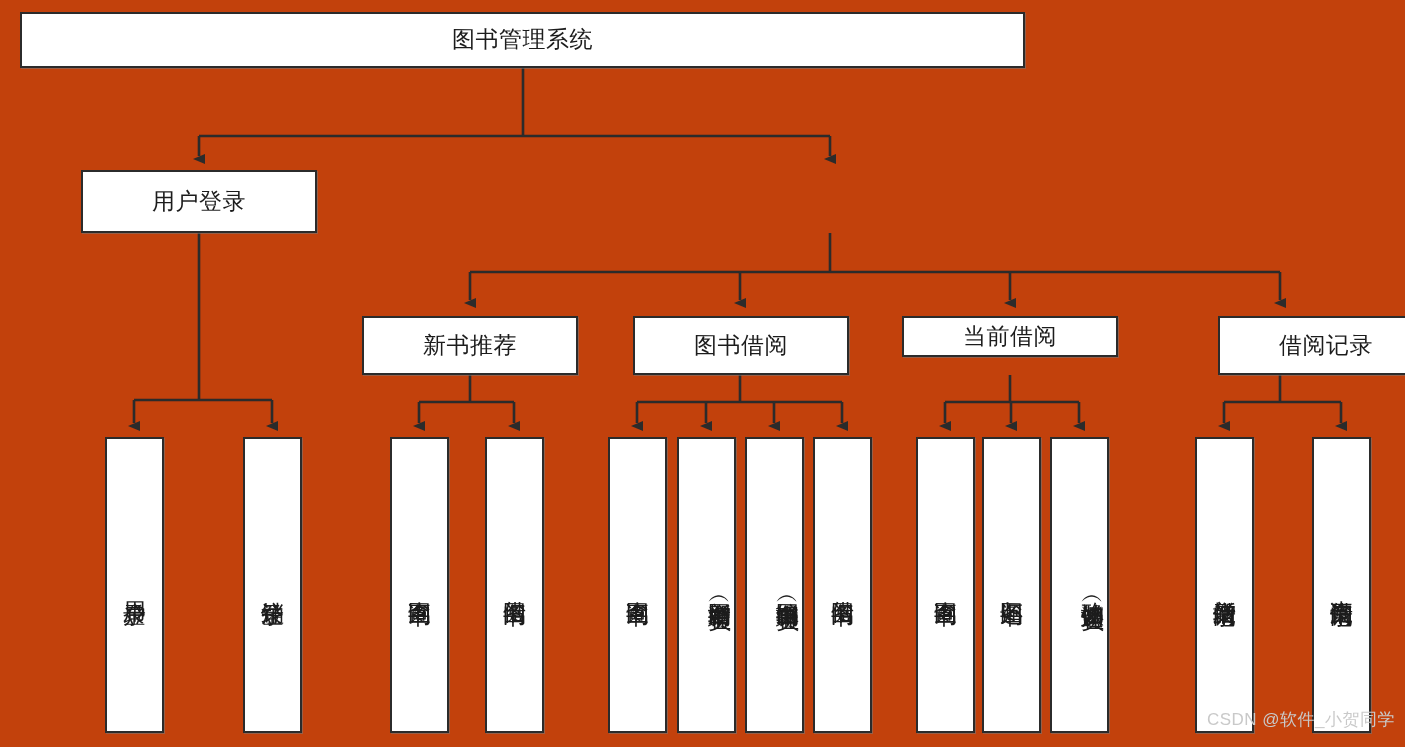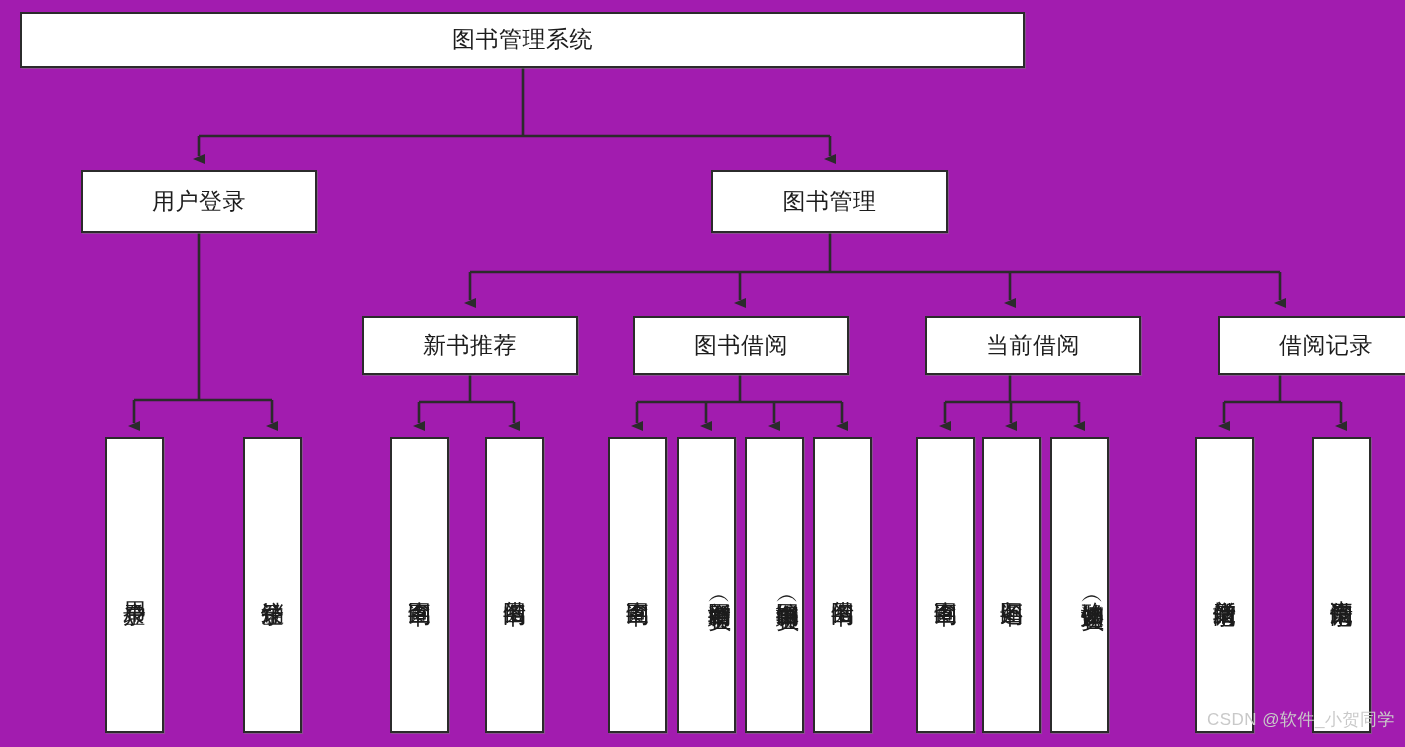--- a/index.html
+++ b/index.html
@@ -7,21 +7,21 @@
     padding: 0;
     background: #ffffff;
   }
   body {
     font-family: "Liberation Sans", "DejaVu Sans", sans-serif;
   }
   #canvas {
     position: relative;
     width: 1405px;
     height: 747px;
-    background: #a21caf;
+    background: #c2410c;
     overflow: hidden;
   }
   svg#edges {
     position: absolute;
     left: 0;
     top: 0;
     width: 1405px;
     height: 747px;
     pointer-events: none;
   }
@@ -121,31 +121,28 @@
     </g>
   </svg>
 
   <div class="node h" style="left:20px; top:12px; width:1005px; height:56px;">
     <span>图书管理系统</span>
   </div>
 
   <div class="node h" style="left:81px; top:170px; width:236px; height:63px;">
     <span>用户登录</span>
   </div>
-  <div class="node h" style="left:711px; top:170px; width:237px; height:63px;">
-    <span>图书管理</span>
-  </div>
 
   <div class="node h" style="left:362px; top:316px; width:216px; height:59px;">
     <span>新书推荐</span>
   </div>
   <div class="node h" style="left:633px; top:316px; width:216px; height:59px;">
     <span>图书借阅</span>
   </div>
-  <div class="node h" style="left:902px; top:316px; width:216px; height:59px;margin-left:23px;">
+  <div class="node h" style="left:902px; top:316px; width:216px; height:41px;">
     <span>当前借阅</span>
   </div>
   <div class="node h" style="left:1218px; top:316px; width:216px; height:59px;">
     <span>借阅记录</span>
   </div>
 
   <div class="node v mid" style="left:105px; top:437px; width:59px; height:296px;">
     <span>用户登录</span>
   </div>
   <div class="node v mid" style="left:243px; top:437px; width:59px; height:296px;">

